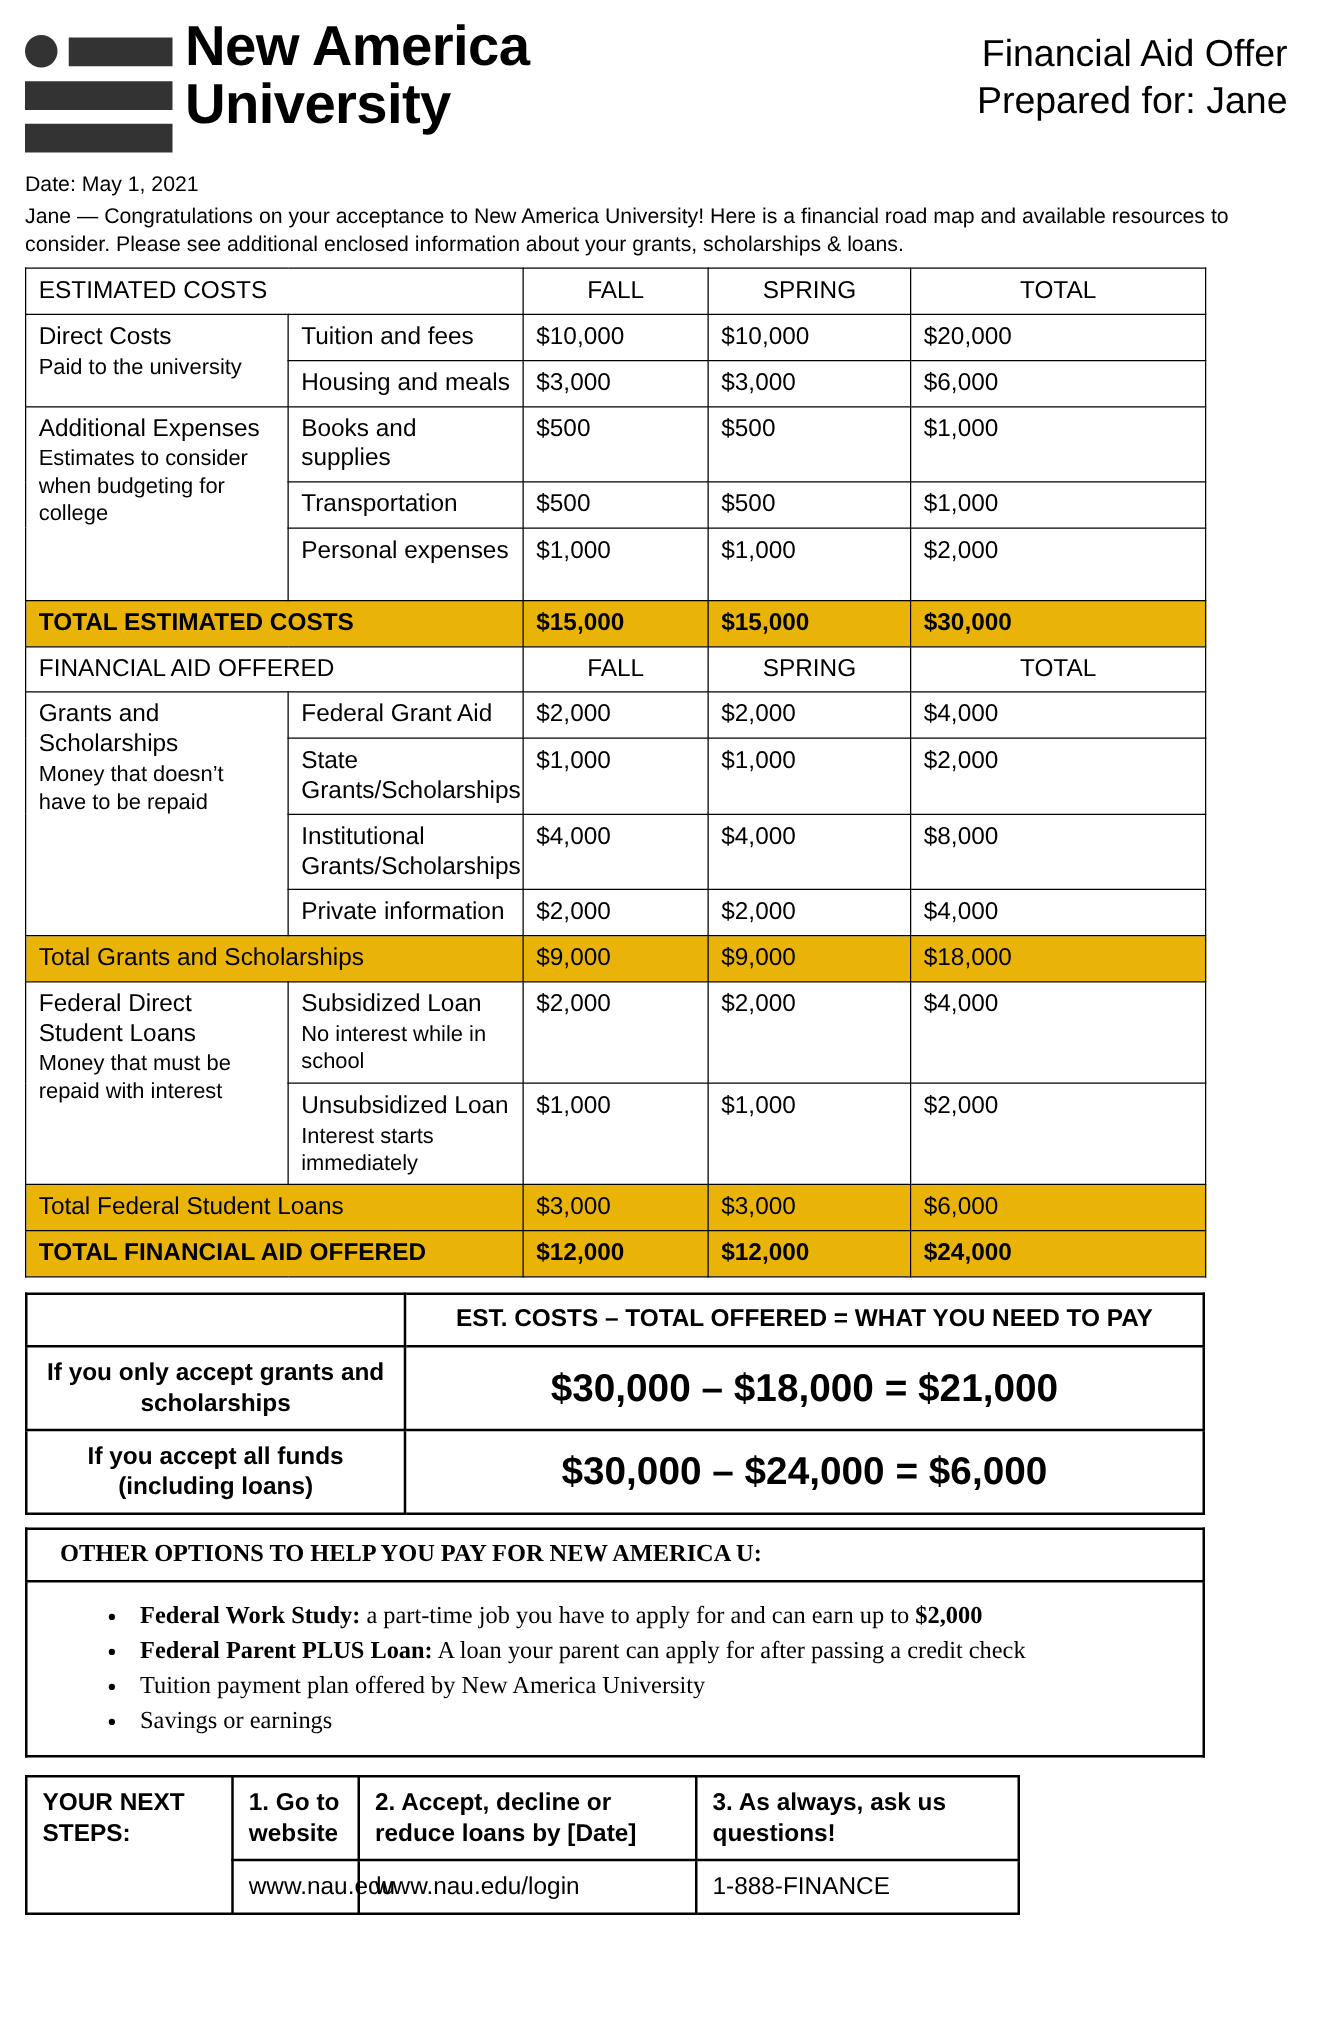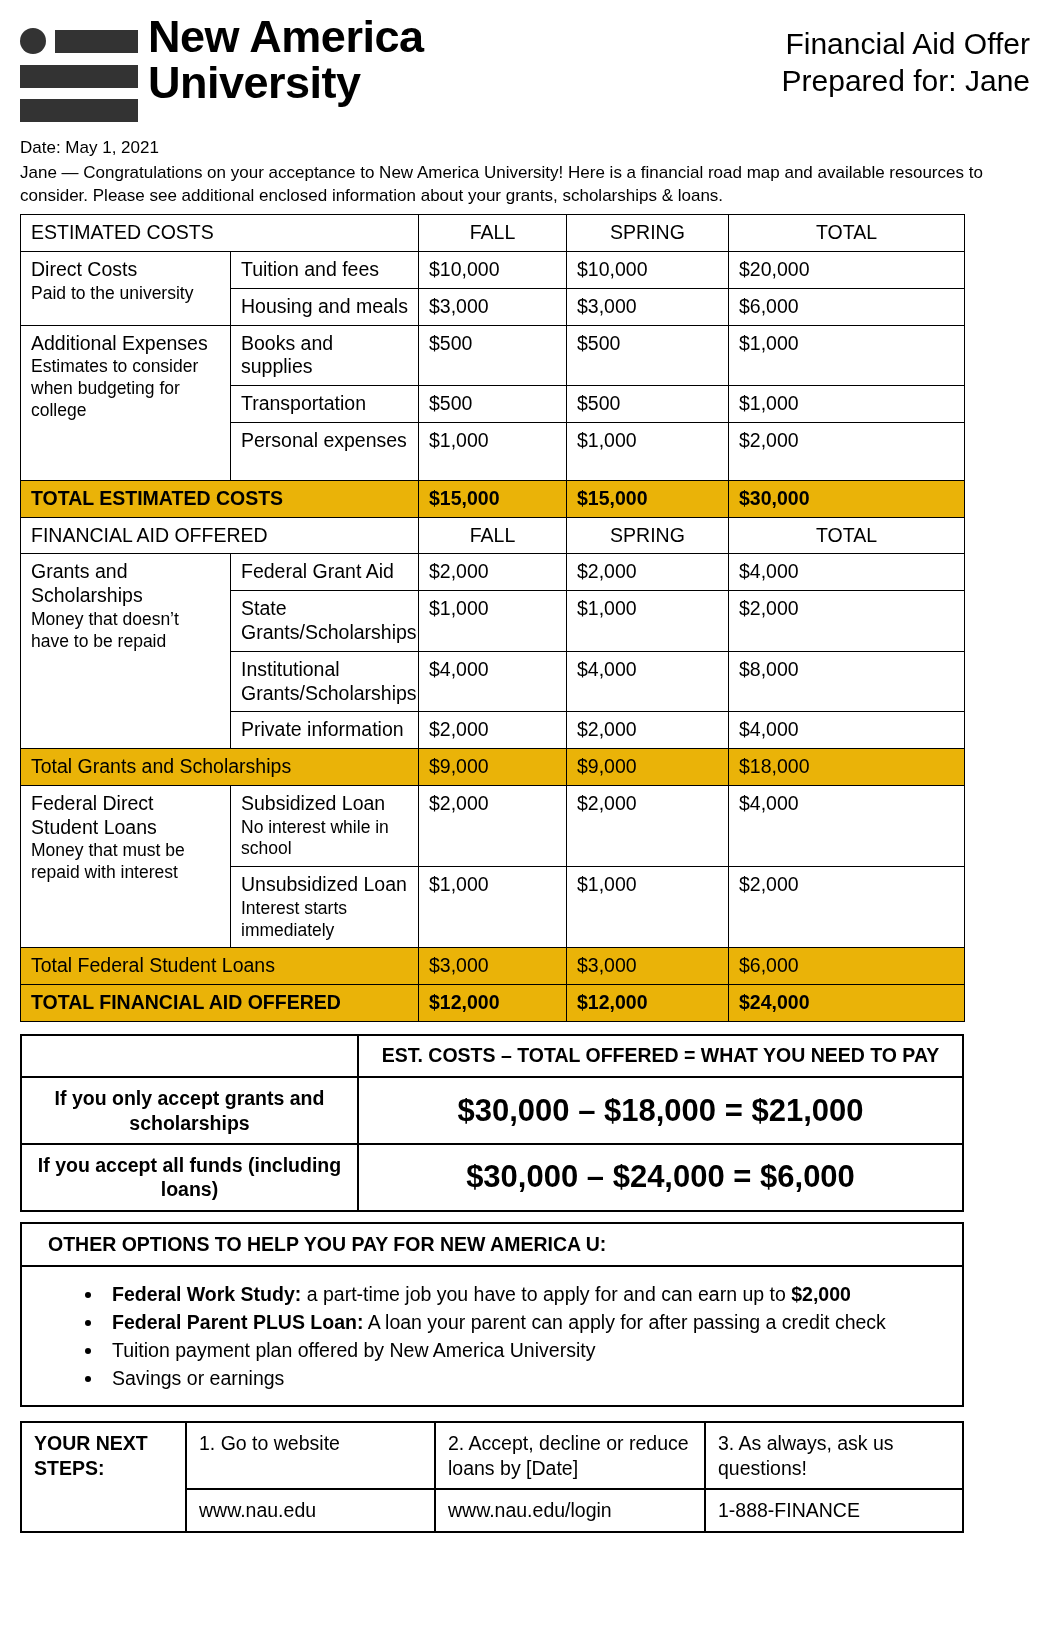--- a/index.html
+++ b/index.html
@@ -46,38 +46,38 @@
   .grp { font-weight:bold; font-size:20px; }
   .grp .sub { font-weight:normal; font-size:17.5px; display:block; line-height:1.25; margin-top:1px; }
   .shade td { background:#eab308; }
   .shade .strong { font-weight:bold; }
   .rowtall td { height:58px; }
   .mini { font-size:17.5px; display:block; line-height:1.24; margin-top:1px; }
 
   
   table.calc { width:944px; border-collapse:collapse; table-layout:fixed; margin-top:12px; }
   table.calc td { border:2.5px solid #000; padding:8px 10px; vertical-align:middle; }
-  .calc-l { width:337px; text-align:center; font-weight:bold; font-size:19.5px; line-height:1.25; }
+  .calc-l { width:303px; text-align:center; font-weight:bold; font-size:19.5px; line-height:1.25; }
   .calc-r { text-align:center; }
   .calc-head { font-weight:bold; font-size:19.5px; }
   .calc-big { font-weight:bold; font-size:31px; }
 
   
   table.other { width:944px; border-collapse:collapse; table-layout:fixed; margin-top:10px; }
-  table.other td { border:2.5px solid #000; padding:9px 14px; }
+  table.other td { border:2.5px solid #000; padding:9px 14px;font-family:Liberation Serif, serif; }
   .other-head { font-weight:bold; font-size:19.5px; padding-left:26px !important; }
   ul.opts { margin:4px 0 4px 0; padding-left:34px; }
   ul.opts li { font-size:19.5px; line-height:1.44; padding-left:8px;margin-left:34px; }
   ul.opts li b { font-weight:bold; }
 
   
-  table.steps { width:944px; border-collapse:collapse; table-layout:fixed; margin-top:14px; }
+  table.steps { width:796px; border-collapse:collapse; table-layout:fixed; margin-top:14px; }
   table.steps td { border:2.5px solid #000; padding:8px 12px; vertical-align:top; font-size:19.5px; line-height:1.26; }
   .steps-title { width:165px; font-weight:bold; font-size:21px; vertical-align:middle; line-height:1.25; }
-  .step-h { font-weight:normal; }
+  .step-h { font-weight:bold; }
   .s2 { width:270px; }
   .s3 { width:258px; }
 </style>
 </head>
 <body>
 
 <div class="page">
 
   <div class="header">
     <div class="logo-block">

